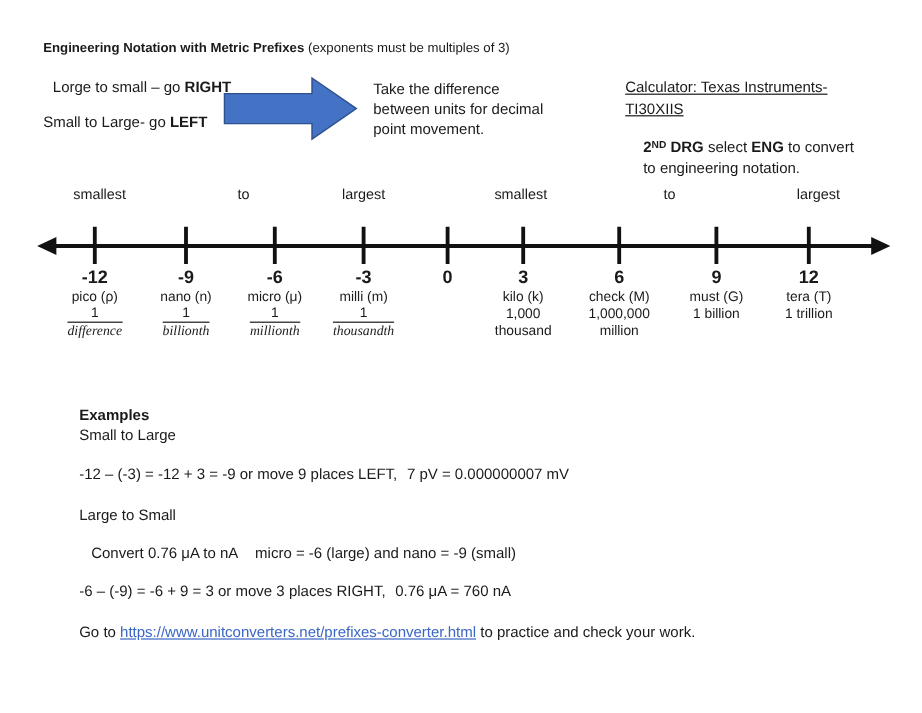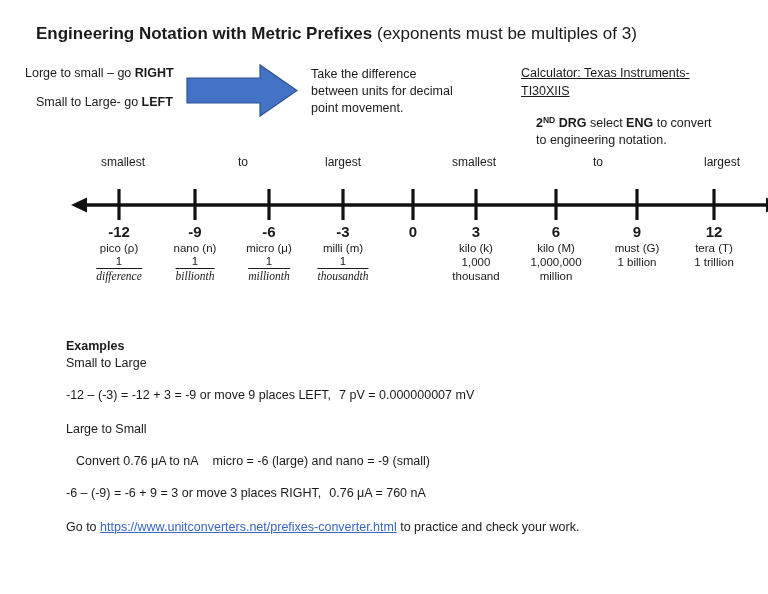--- a/index.html
+++ b/index.html
@@ -13,33 +13,33 @@
     position: relative;
     font-family: "Liberation Sans", sans-serif;
     color: #1a1a1a;
     overflow: hidden;
   }
 
   .abs { position: absolute; }
 
   
   #title-line {
-    left: 36px; top: 24px;
-    font-size: 17px;
+    left: 36px; top: 34px;
+    font-size: 11px;
     white-space: nowrap;
   }
   #title-line .strong { font-weight: bold; }
   #title-line .paren { font-weight: normal; }
 
   
   .rule-line {
     font-size: 12.5px;
     white-space: nowrap;
   }
-  #rule-large-small { left: 25px; top: 66px; text-align: right; }
+  #rule-large-small { left: 44px; top: 66px; text-align: right; }
   #rule-small-large { left: 36px; top: 95px; }
   .rule-line b { font-weight: bold; }
 
   
   #block-arrow {
     left: 186px; top: 63px;
     width: 112px; height: 55px;
   }
   #block-arrow svg { display:block; width: 112px; height: 55px; }
 
@@ -69,21 +69,21 @@
   #calc-instruction b { font-weight: bold; }
   #calc-instruction sup {
     font-size: 8.5px;
     font-weight: bold;
     vertical-align: 4px;
   }
 
   
   #numberline-region {
     left: 0; top: 150px;
-    width: 700px; height: 160px; margin-left: 40px;
+    width: 700px; height: 160px;
   }
   #numberline-svg { position:absolute; left:0; top:0; width:768px; height:70px; }
 
   .region-label {
     position: absolute;
     font-size: 12px;
     transform: translateX(-50%);
     white-space: nowrap;
     top: 5px;
   }
@@ -235,21 +235,21 @@
         <div class="tick-exp">0</div>
       </div>
       <div class="tick-block" style="left: 436px;">
         <div class="tick-exp">3</div>
         <div class="tick-name">kilo (k)</div>
         <div class="tick-sub">1,000</div>
         <div class="tick-sub">thousand</div>
       </div>
       <div class="tick-block" style="left: 516px;">
         <div class="tick-exp">6</div>
-        <div class="tick-name">kilo (M)</div>
+        <div class="tick-name">check (M)</div>
         <div class="tick-sub">1,000,000</div>
         <div class="tick-sub">million</div>
       </div>
       <div class="tick-block" style="left: 597px;">
         <div class="tick-exp">9</div>
         <div class="tick-name">must (G)</div>
         <div class="tick-sub">1 billion</div>
       </div>
       <div class="tick-block" style="left: 674px;">
         <div class="tick-exp">12</div>

